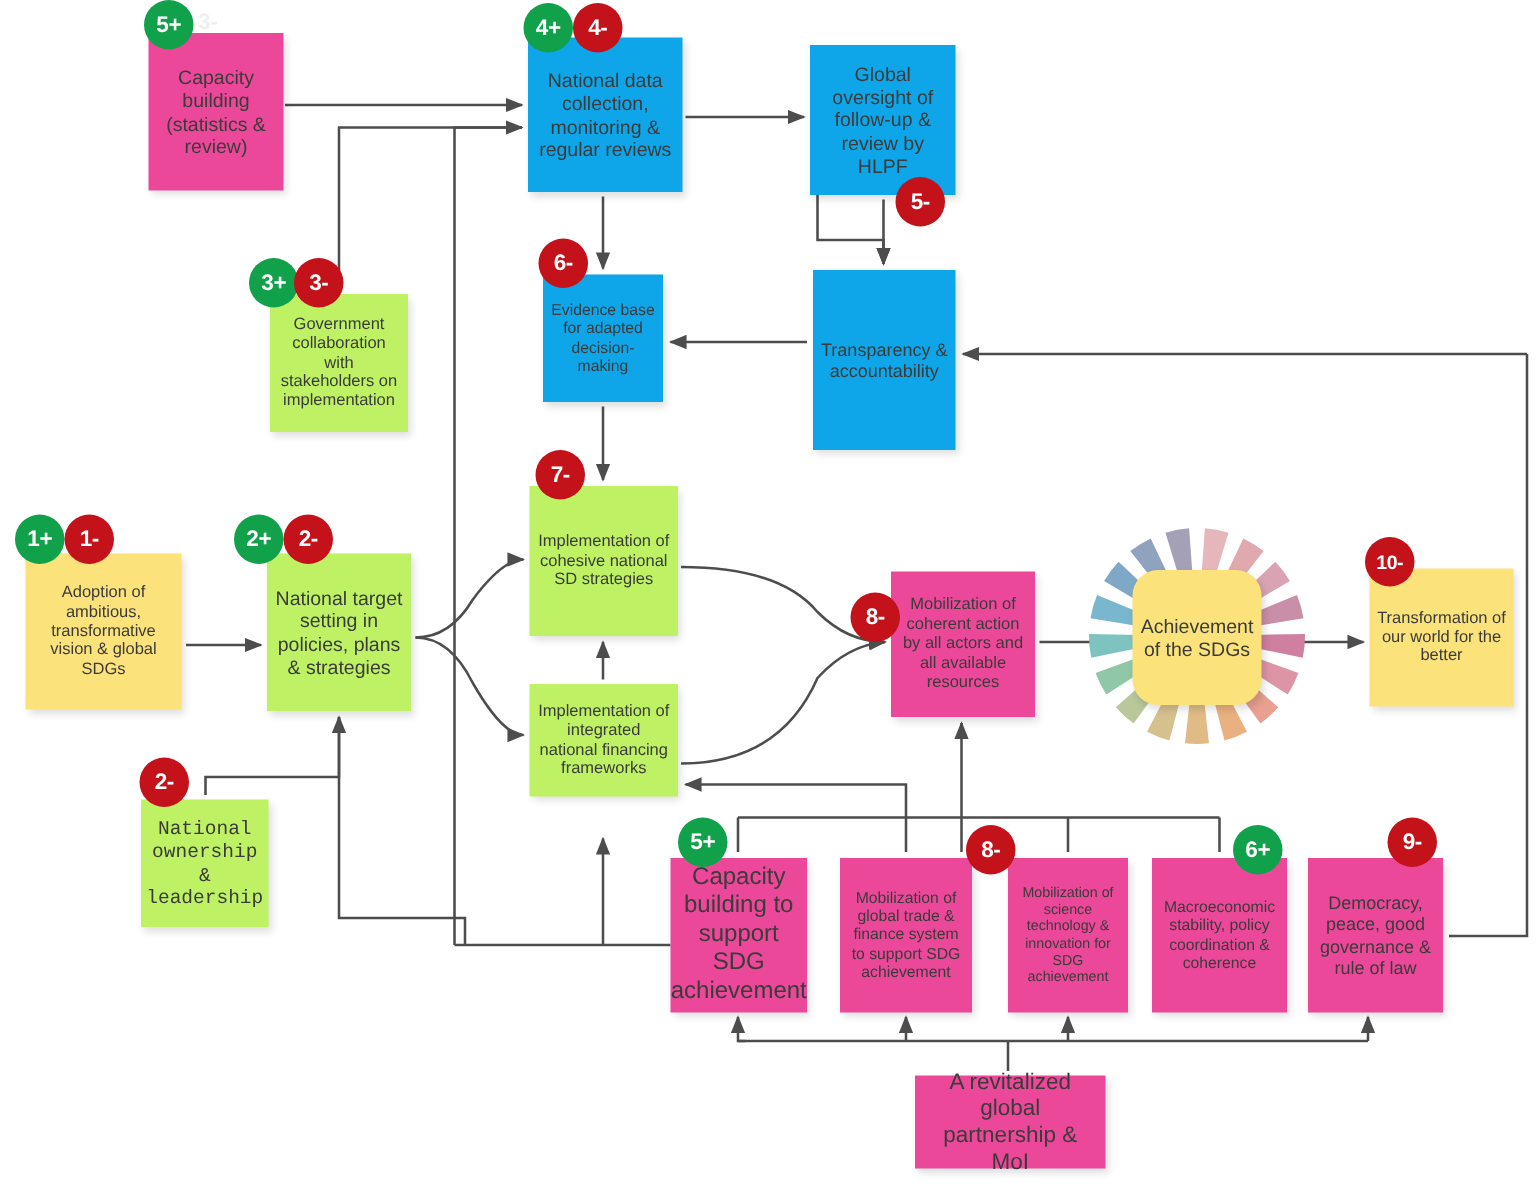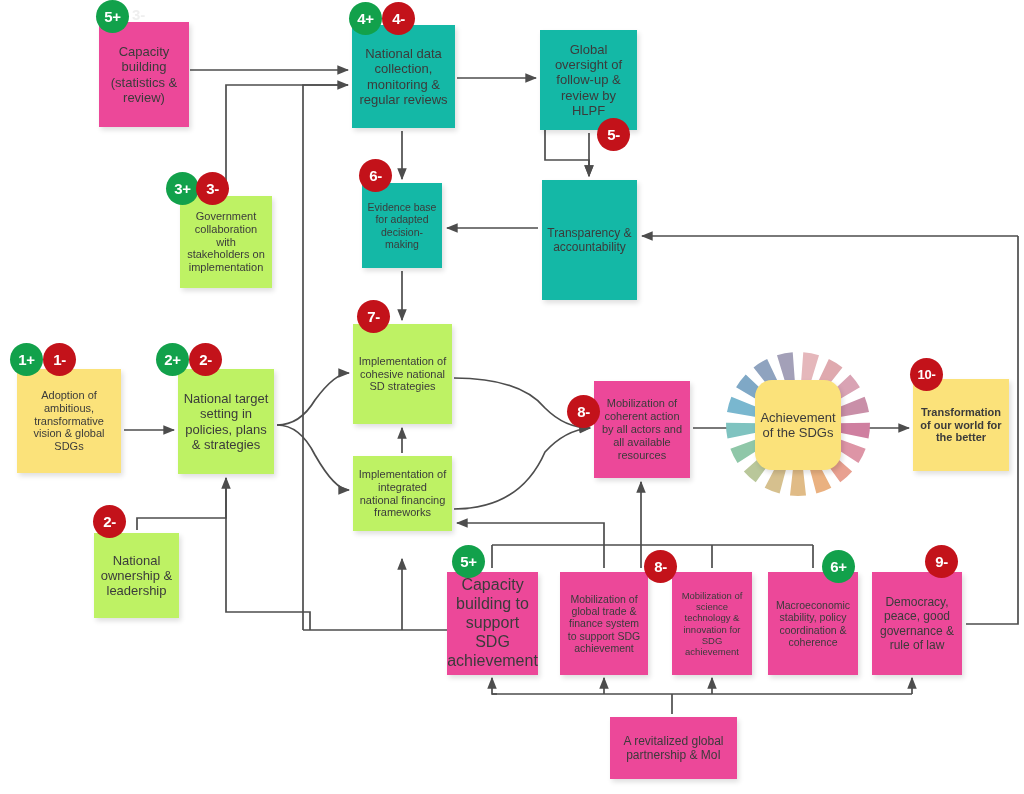--- a/index.html
+++ b/index.html
@@ -3,21 +3,21 @@
 <meta charset="utf-8">
 <style>
   html,body{margin:0;padding:0;background:#ffffff;}
   body{font-family:"Liberation Sans","DejaVu Sans",sans-serif;}
   #stage{position:relative;width:1024px;height:794px;overflow:hidden;background:#fff;}
   #wires{position:absolute;left:0;top:0;width:1024px;height:794px;pointer-events:none;}
   .node{position:absolute;box-sizing:border-box;display:flex;align-items:center;justify-content:center;
         text-align:center;color:#3b3b3b;line-height:1.18;padding:4px 5px;
         box-shadow:2px 3px 5px rgba(0,0,0,0.13);}
   .pink{background:#ec4899;}
-  .teal{background:#14b8a6;}
+  .teal{background:#0ea5e9;}
   .green{background:#bef264;}
   .yellow{background:#fbe27a;}
   .badge{position:absolute;width:33px;height:33px;border-radius:50%;color:#fff;
          display:flex;align-items:center;justify-content:center;font-size:15px;font-weight:600;
          z-index:40;letter-spacing:-0.3px;}
   .bg-green{background:#12a14b;}
   .bg-red{background:#c3121a;}
   .wheel{position:absolute;z-index:5;}
   .ghost{position:absolute;color:#efefef;font-size:15px;font-weight:600;z-index:2;}
 </style>
@@ -121,32 +121,32 @@
     </svg>
     <div id="nodes-layer">
       <div class="node pink" style="left: 99px; top: 22px; width: 90px; height: 105px; font-size: 13px;">Capacity building (statistics &amp; review)</div>
       <div class="node teal" style="left: 352px; top: 25px; width: 103px; height: 103px; font-size: 13px;">National data collection, monitoring &amp; regular reviews</div>
       <div class="node teal" style="left: 540px; top: 30px; width: 97px; height: 100px; font-size: 13px;">Global oversight of follow-up &amp; review by HLPF</div>
       <div class="node green" style="left: 180px; top: 196px; width: 92px; height: 92px; font-size: 11px;">Government collaboration with stakeholders on implementation</div>
       <div class="node teal" style="left: 362px; top: 183px; width: 80px; height: 85px; font-size: 10.5px;">Evidence base for adapted decision-making</div>
       <div class="node teal" style="left: 542px; top: 180px; width: 95px; height: 120px; font-size: 12px;">Transparency &amp; accountability</div>
       <div class="node yellow" style="left: 17px; top: 369px; width: 104px; height: 104px; font-size: 11px;">Adoption of ambitious, transformative vision &amp; global SDGs</div>
       <div class="node green" style="left: 178px; top: 369px; width: 96px; height: 105px; font-size: 13px;">National target setting in policies, plans &amp; strategies</div>
-      <div class="node green" style="left: 94px; top: 533px; width: 85px; height: 85px; font-size: 13px;">National ownership &amp; leadership</div>
+      <div class="node green" style="left: 94px; top: 533px; width: 85px; height: 85px; font-size: 13px; font-family: Liberation Mono, monospace;">National ownership &amp; leadership</div>
       <div class="node green" style="left: 353px; top: 324px; width: 99px; height: 100px; font-size: 11px;">Implementation of cohesive national SD strategies</div>
       <div class="node green" style="left: 353px; top: 456px; width: 99px; height: 75px; font-size: 11px;">Implementation of integrated national financing frameworks</div>
       <div class="node pink" style="left: 594px; top: 381px; width: 96px; height: 97px; font-size: 11px;">Mobilization of coherent action by all actors and all available resources</div>
       <div class="node yellow" style="left: 755px; top: 380px; width: 86px; height: 90px; font-size: 13px; z-index: 10; border-radius: 17px;">Achievement of the SDGs</div>
-      <div class="node yellow" style="left: 913px; top: 379px; width: 96px; height: 92px; font-size: 11px; font-weight: bold;">Transformation of our world for the better</div>
+      <div class="node yellow" style="left: 913px; top: 379px; width: 96px; height: 92px; font-size: 11px;">Transformation of our world for the better</div>
       <div class="node pink" style="left: 447px; top: 572px; width: 91px; height: 103px; font-size: 16px;">Capacity building to support SDG achievement</div>
       <div class="node pink" style="left: 560px; top: 572px; width: 88px; height: 103px; font-size: 10.5px;">Mobilization of global trade &amp; finance system to support SDG achievement</div>
       <div class="node pink" style="left: 672px; top: 572px; width: 80px; height: 103px; font-size: 9.5px;">Mobilization of science technology &amp; innovation for SDG achievement</div>
       <div class="node pink" style="left: 768px; top: 572px; width: 90px; height: 103px; font-size: 10.5px;">Macroeconomic stability, policy coordination &amp; coherence</div>
       <div class="node pink" style="left: 872px; top: 572px; width: 90px; height: 103px; font-size: 12px;">Democracy, peace, good governance &amp; rule of law</div>
-      <div class="node pink" style="left: 610px; top: 717px; width: 127px; height: 62px; font-size: 12px;">A revitalized global partnership  &amp; MoI</div>
+      <div class="node pink" style="left: 610px; top: 717px; width: 127px; height: 62px; font-size: 15px;">A revitalized global partnership  &amp; MoI</div>
     </div>
   <div id="badges-layer">
       <div class="badge bg-green" style="left: 96px; top: 0px;">5+</div>
       <div class="badge bg-green" style="left: 349px; top: 2px;">4+</div>
       <div class="badge bg-red" style="left: 382px; top: 2px;">4-</div>
       <div class="badge bg-red" style="left: 597px; top: 118px;">5-</div>
       <div class="badge bg-green" style="left: 166px; top: 172px;">3+</div>
       <div class="badge bg-red" style="left: 196px; top: 172px;">3-</div>
       <div class="badge bg-red" style="left: 359px; top: 159px;">6-</div>
       <div class="badge bg-red" style="left: 357px; top: 300px;">7-</div>

